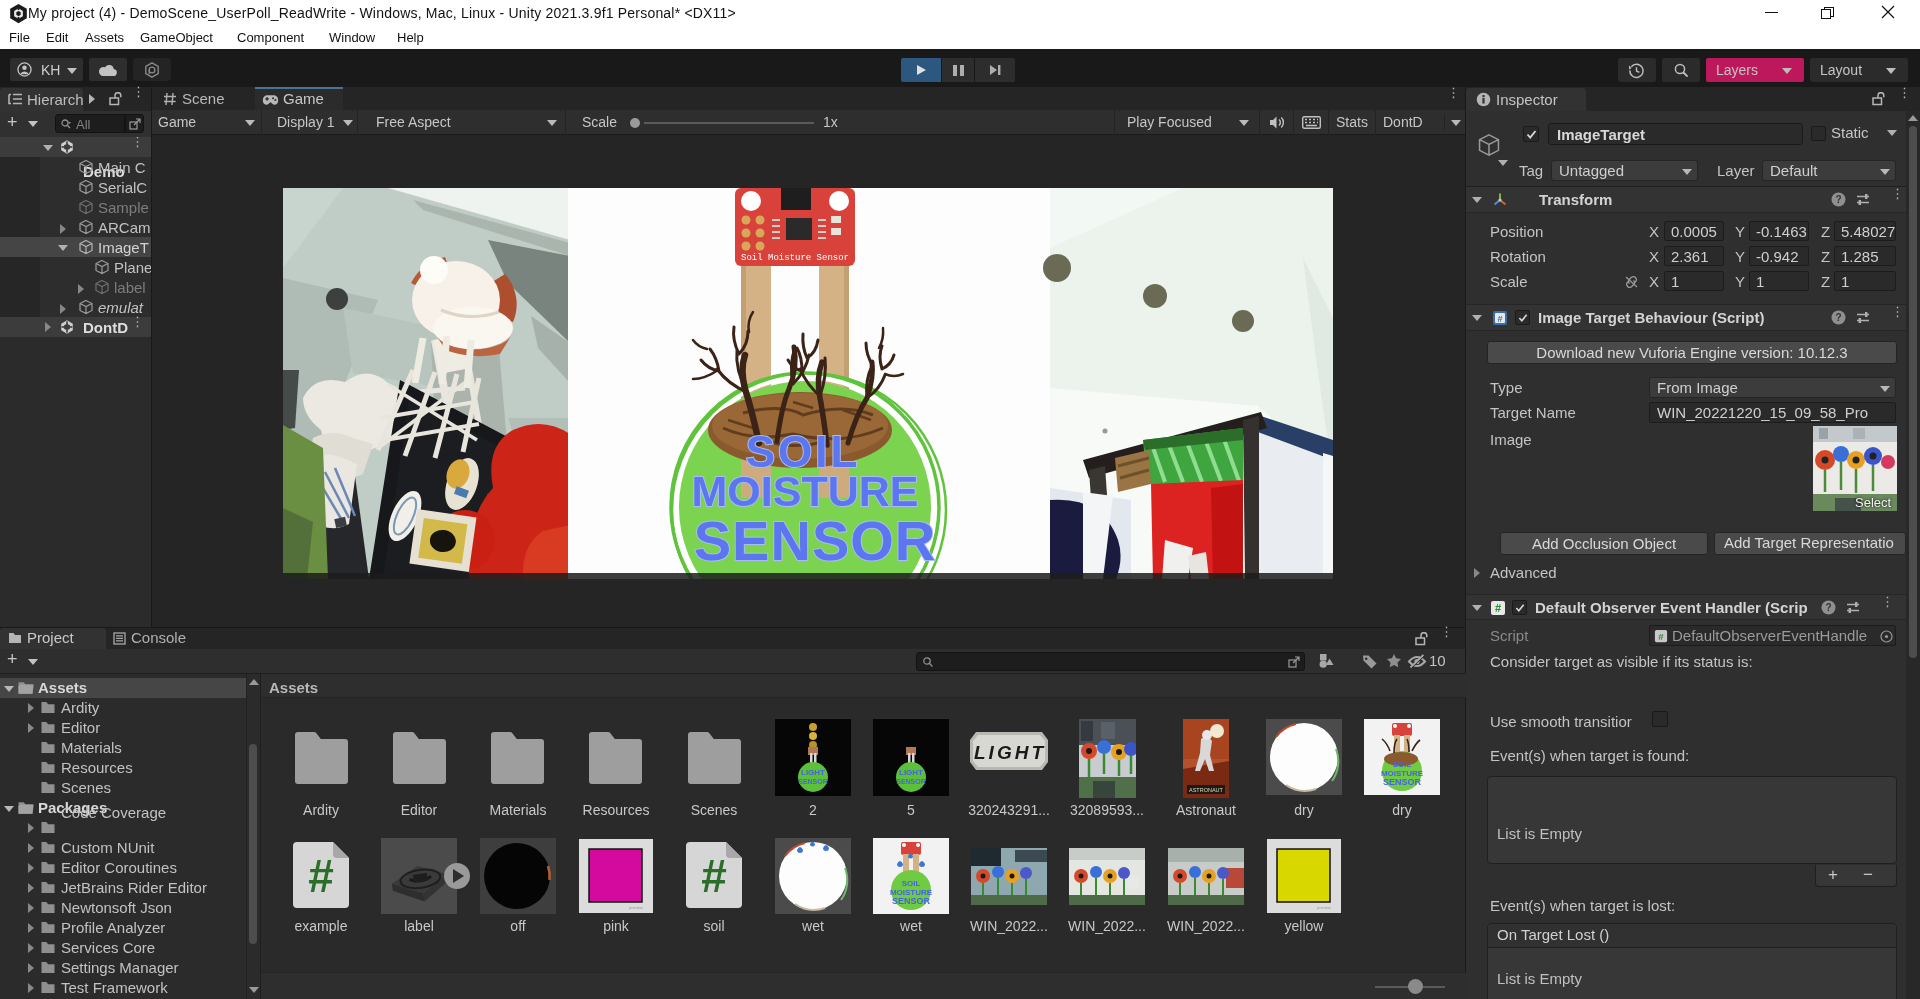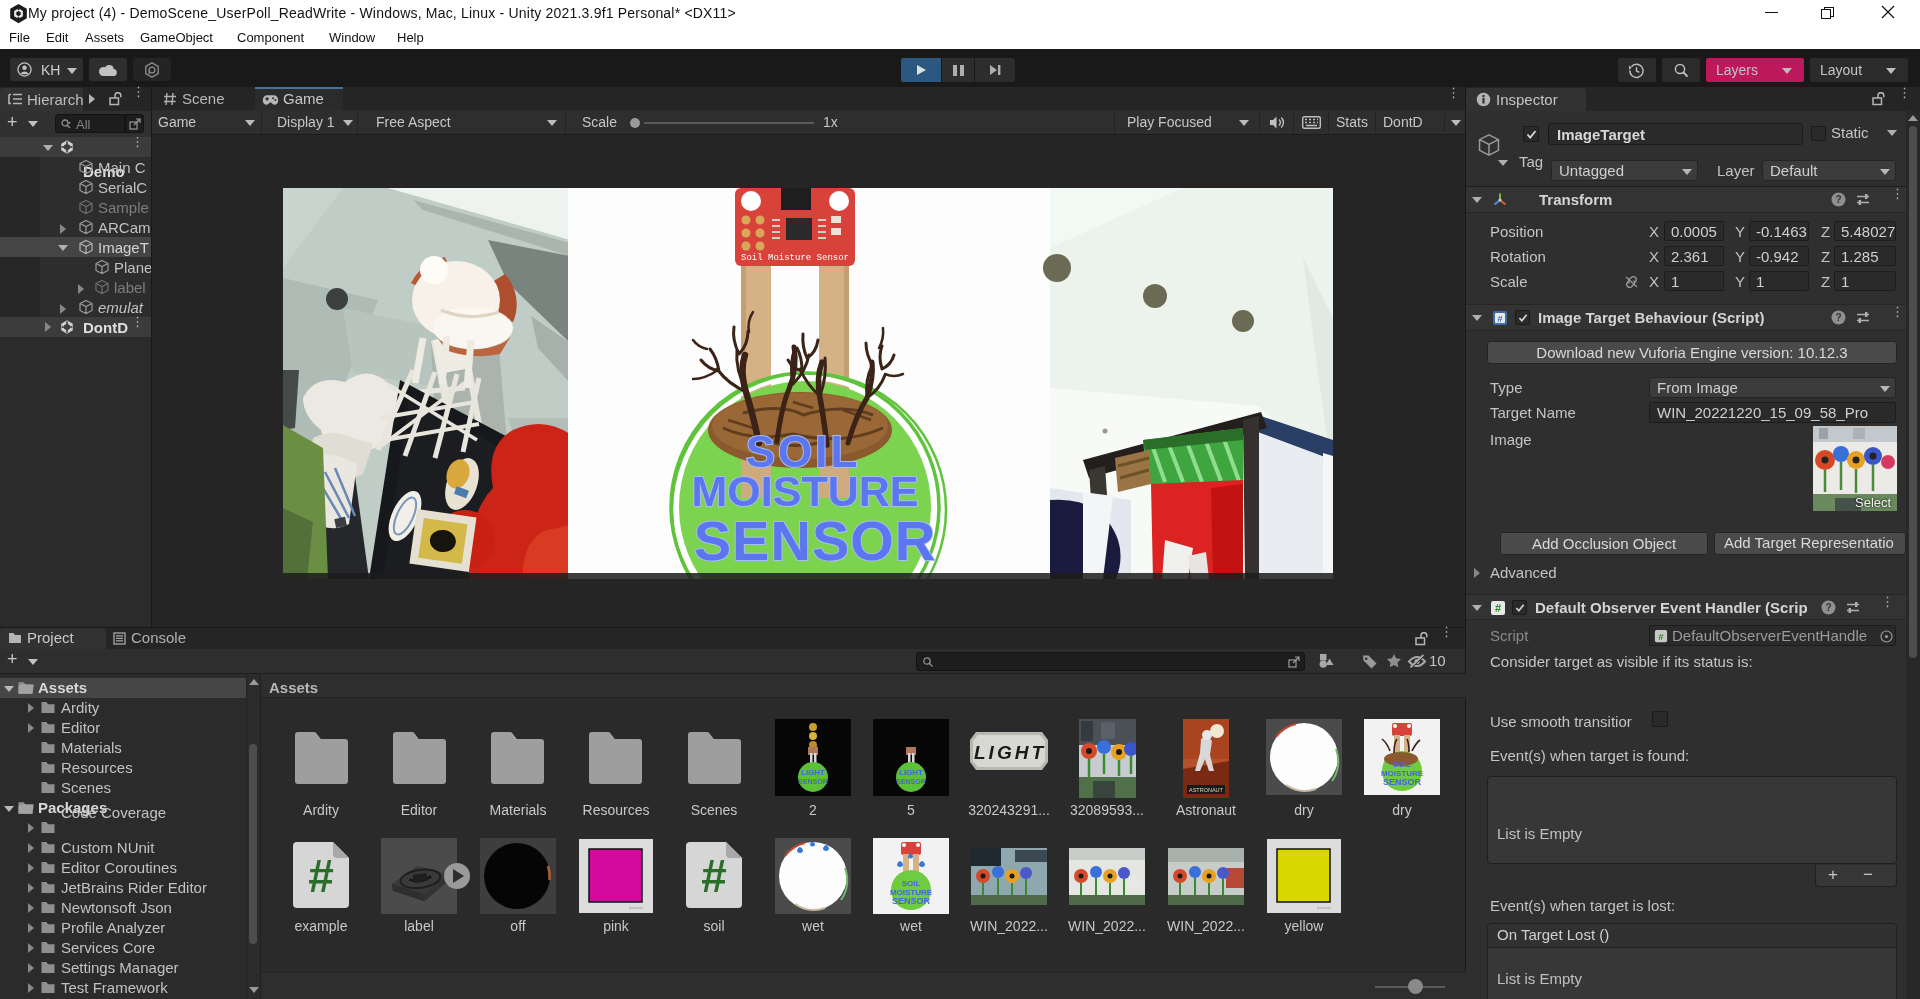--- a/index.html
+++ b/index.html
@@ -882,21 +882,21 @@
             <path d="M1.5,5.5 L4.2,8.5 L9.5,2" fill="none" stroke="#d8d8d8" stroke-width="1.8"></path>
           </svg>
       </div>
       <div class="abs" style="left:82px;top:12px;width:255px;height:22px;background:#2a2a2a;border:1px solid #1a1a1a;border-radius:3px;">
         <span class="abs txt" style="left:8px;top:2px;font-size:15px;font-weight:bold;color:#d8d8d8;">ImageTarget</span>
       </div>
       <div class="abs" style="left:345px;top:15px;width:15px;height:15px;background:#2a2a2a;border:1px solid #1a1a1a;border-radius:2px;"></div>
       <span class="abs txt" style="left:365px;top:13px;font-size:15px;color:#c4c4c4;">Static</span>
       <div class="abs tri-d" style="left:421px;top:19px;border-top-color:#b0b0b0;"></div>
 
-      <span class="abs txt" style="left:53px;top:42px;font-size:15px;color:#c4c4c4;">Tag</span>
+      <span class="abs txt" style="left:53px;top:51px;font-size:15px;color:#c4c4c4;">Tag</span>
       <div class="abs" style="left:85px;top:49px;width:147px;height:21px;background:#3c3c3c;border:1px solid #252525;border-radius:3px;">
         <span class="abs txt" style="left:7px;top:1px;font-size:15px;color:#cfcfcf;">Untagged</span>
         <div class="abs tri-d" style="left:130px;top:8px;border-top-color:#b8b8b8;"></div>
       </div>
       <span class="abs txt" style="left:251px;top:51px;font-size:15px;color:#c4c4c4;">Layer</span>
       <div class="abs" style="left:296px;top:49px;width:134px;height:21px;background:#3c3c3c;border:1px solid #252525;border-radius:3px;">
         <span class="abs txt" style="left:7px;top:1px;font-size:15px;color:#cfcfcf;">Default</span>
         <div class="abs tri-d" style="left:117px;top:8px;border-top-color:#b8b8b8;"></div>
       </div>
     </div>

